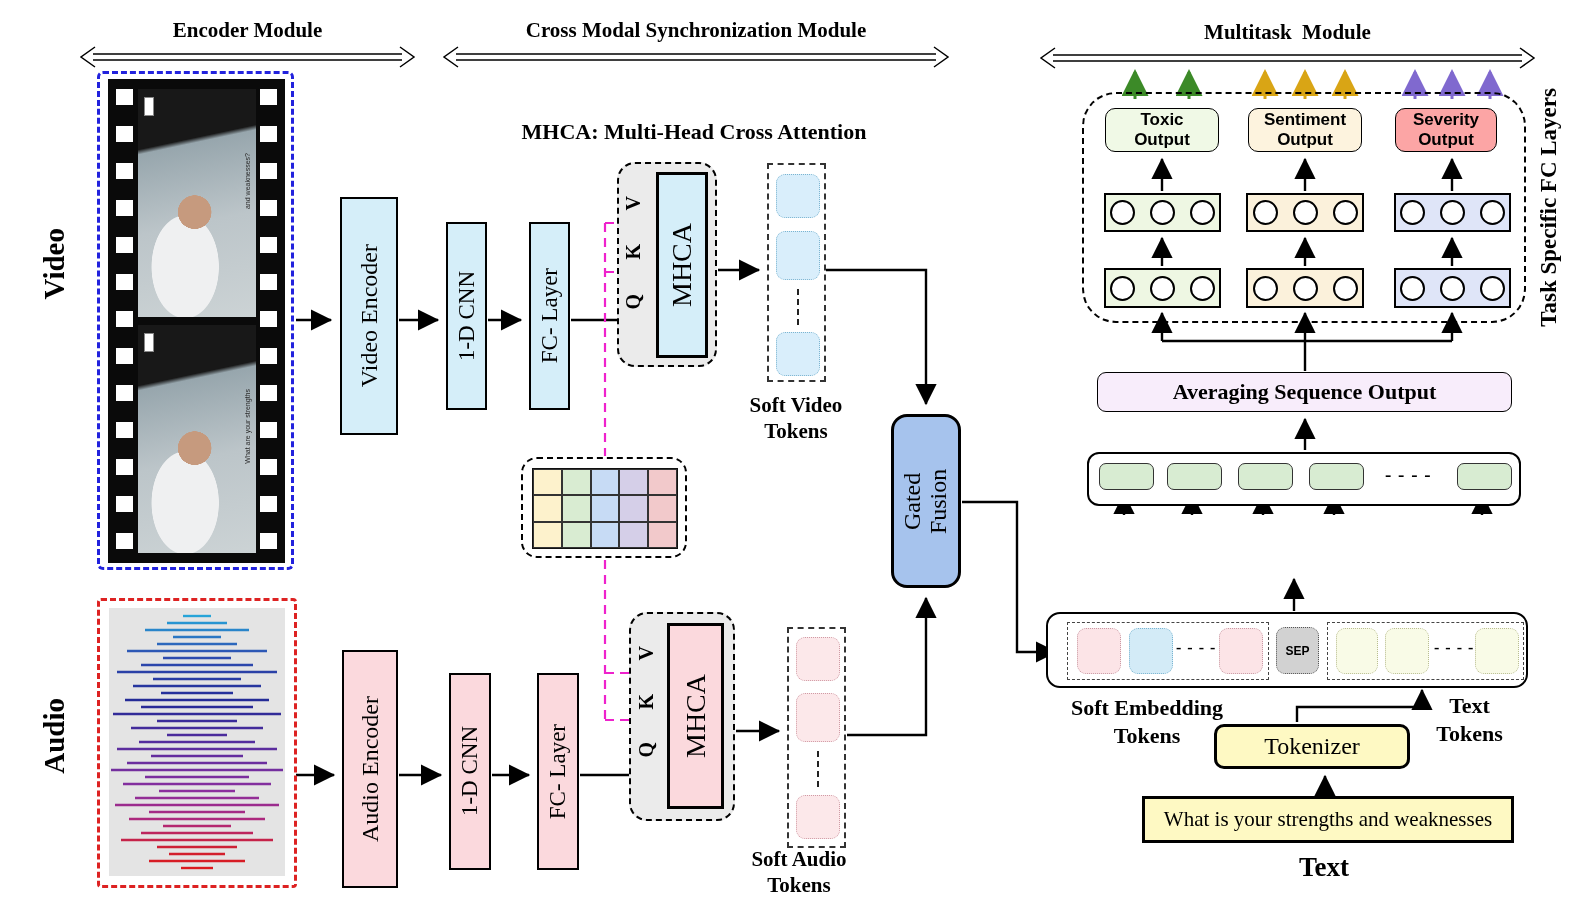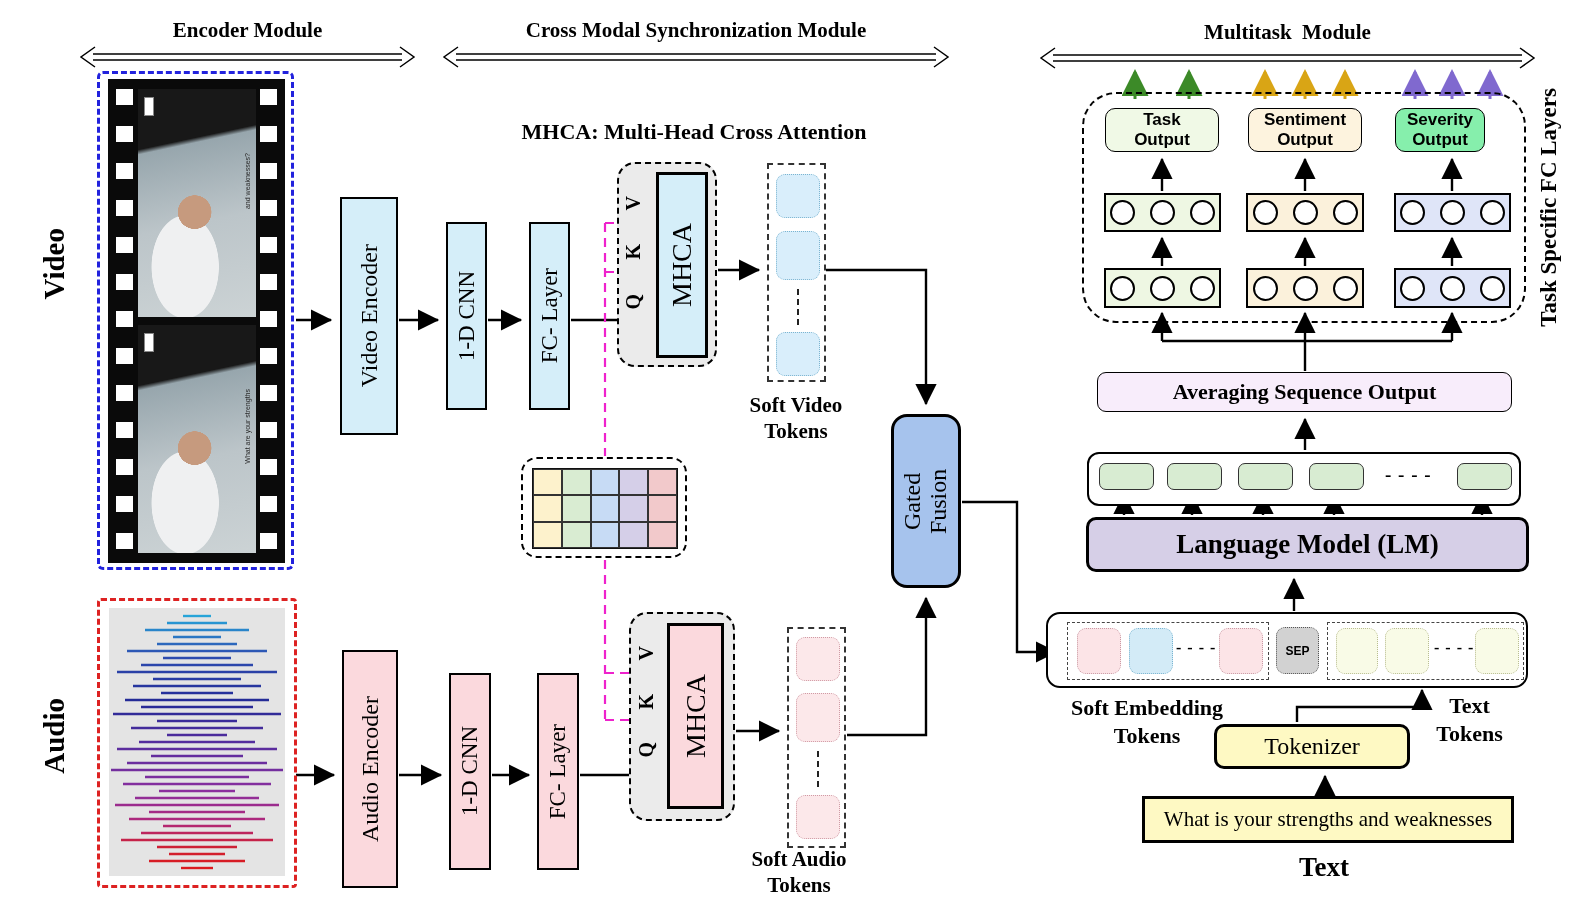--- a/index.html
+++ b/index.html
@@ -275,25 +275,25 @@
   </div>
 
   <div class="box" style="left:867px;top:414px;width:70px;height:174px;background:#a6c3ed;border-width:3px;border-radius:16px;">
     <span class="ml" style="transform:rotate(-90deg);font-size:24px;line-height:1.1;width:160px;">Gated
 Fusion</span>
   </div>
 
   <div class="abs" style="left:1058px;top:92px;width:444px;height:231px;border:2.5px dashed #000;border-radius:34px;box-sizing:border-box;"></div>
   <div class="abs vtext" style="left:1512px;top:88px;font-weight:bold;font-size:23px;">Task Specific FC Layers</div>
 
-  <div class="outbox ml" style="left:1081px;top:108px;width:114px;height:44px;background:#f0f9e6;">Task
+  <div class="outbox ml" style="left:1081px;top:108px;width:114px;height:44px;background:#f0f9e6;">Toxic
 Output</div>
   <div class="outbox ml" style="left:1224px;top:108px;width:114px;height:44px;background:#fdf3de;">Sentiment
 Output</div>
-  <div class="outbox ml" style="left:1371px;top:108px;width:90px;height:44px;background:#86efac;">Severity
+  <div class="outbox ml" style="left:1371px;top:108px;width:102px;height:44px;background:#fca5a5;">Severity
 Output</div>
 
   <div class="fcrow" style="left:1080px;top:193px;width:117px;height:39px;background:#eef7e3;">
     <span class="circ"></span>
       <span class="circ"></span>
       <span class="circ"></span>
   </div>
   <div class="fcrow" style="left:1222px;top:193px;width:118px;height:39px;background:#fbf1db;">
     <span class="circ"></span>
       <span class="circ"></span>
@@ -327,23 +327,20 @@
 
   <div class="abs" style="left:1063px;top:452px;width:434px;height:54px;border:2.5px solid #000;border-radius:12px;background:#fff;box-sizing:border-box;">
     <div class="gtok" style="left:10px;top:9px;width:55px;height:27px;"></div>
     <div class="gtok" style="left:78px;top:9px;width:55px;height:27px;"></div>
     <div class="gtok" style="left:149px;top:9px;width:55px;height:27px;"></div>
     <div class="gtok" style="left:220px;top:9px;width:55px;height:27px;"></div>
     <span class="dashes" style="left:296px;top:10px;">- - - -</span>
     <div class="gtok" style="left:368px;top:9px;width:55px;height:27px;"></div>
   </div>
 
-  <div class="box" style="left:1062px;top:517px;width:443px;height:55px;background:#d6cfe7;border-width:3.5px;border-radius:10px;">
-    <span style="font-weight:bold;font-size:27px;">Language Model (LM)</span>
-  </div>
 
   <div class="abs" style="left:1022px;top:612px;width:482px;height:76px;border:2.2px solid #000;border-radius:14px;background:#fff;box-sizing:border-box;">
     <div class="abs" style="left:19px;top:8px;width:202px;height:58px;border:1.5px dashed #444;box-sizing:border-box;">
       <div class="stok" style="left:9px;top:5px;width:44px;height:46px;background:#fce4e7;border:1.5px dotted #c89aa4;"></div>
       <div class="stok" style="left:61px;top:5px;width:44px;height:46px;background:#d3ebf7;border:1.5px dotted #7ab4d0;"></div>
       <span class="dashes" style="left:108px;top:16px;font-size:16px;">- - - -</span>
       <div class="stok" style="left:151px;top:5px;width:44px;height:46px;background:#fce4e7;border:1.5px dotted #c89aa4;"></div>
     </div>
     <div class="stok" style="left:228px;top:13px;width:43px;height:47px;background:#d2d2d2;border:1.5px dotted #555;display:flex;align-items:center;justify-content:center;">
       <span style="font-family:'Liberation Sans',sans-serif;font-weight:bold;font-size:12px;">SEP</span>

